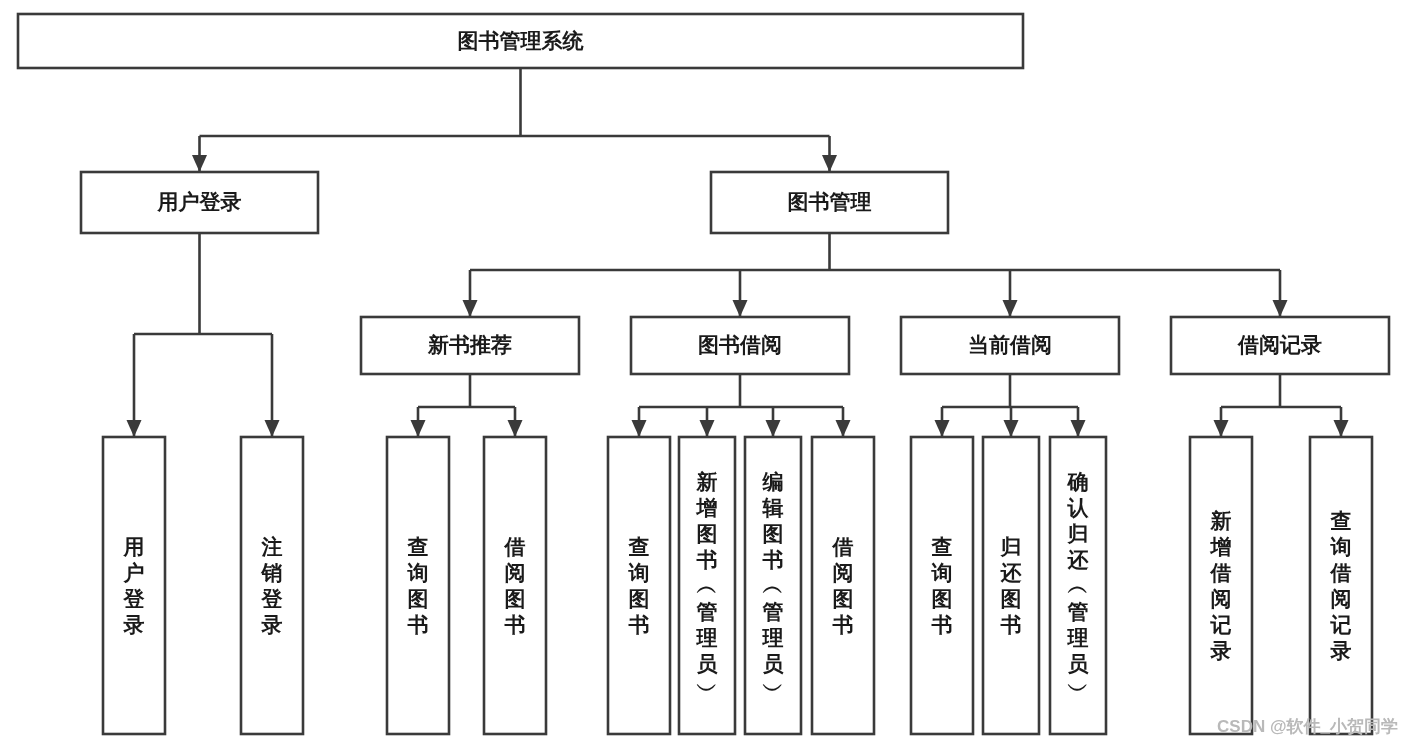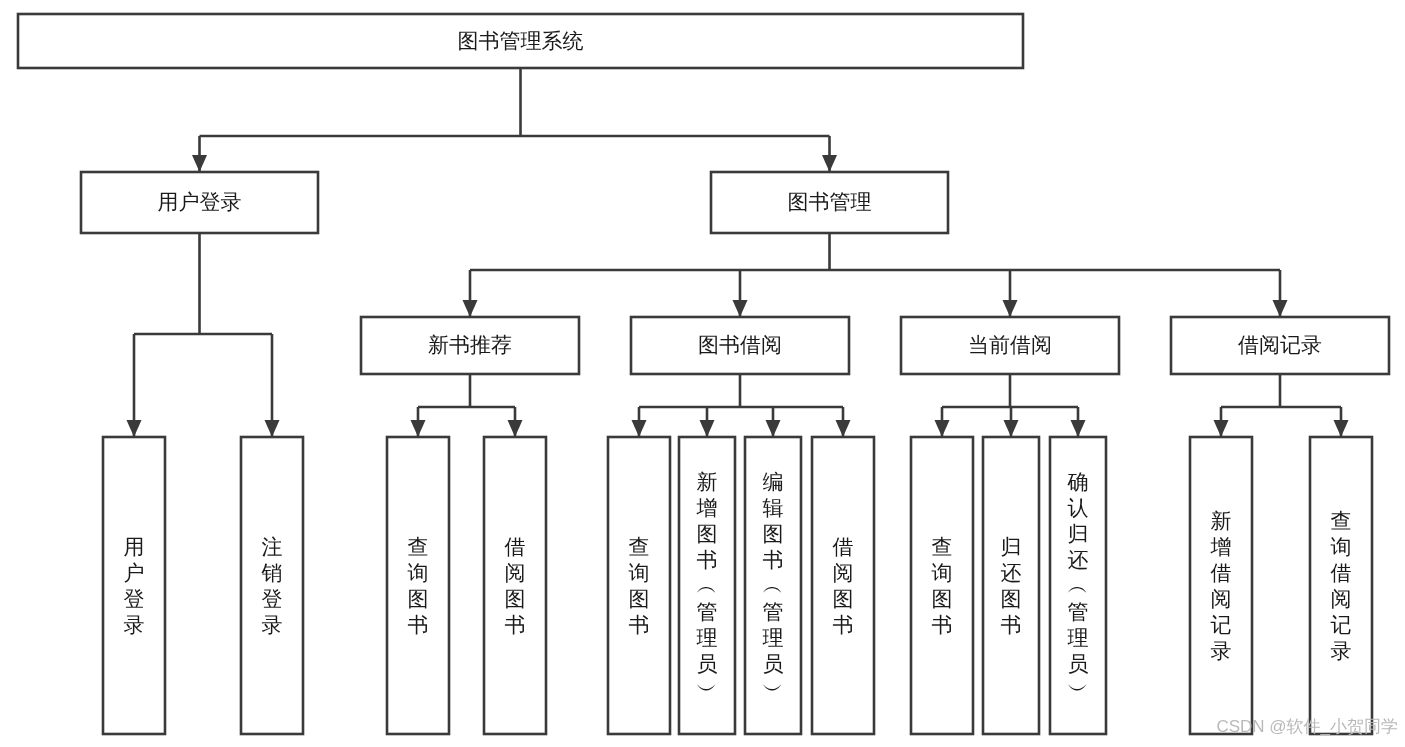--- a/index.html
+++ b/index.html
@@ -12,20 +12,21 @@
     width: 1405px;
     height: 747px;
     font-family: "Liberation Sans", "DejaVu Sans", sans-serif;
     overflow: hidden;
     position: relative;
   }
   #diagram-root {
     position: relative;
     width: 1405px;
     height: 747px;
+    font-weight: bold;
   }
   svg.chart-svg {
     position: absolute;
     left: 0;
     top: 0;
     width: 1405px;
     height: 747px;
     display: block;
   }
   .node-box {

